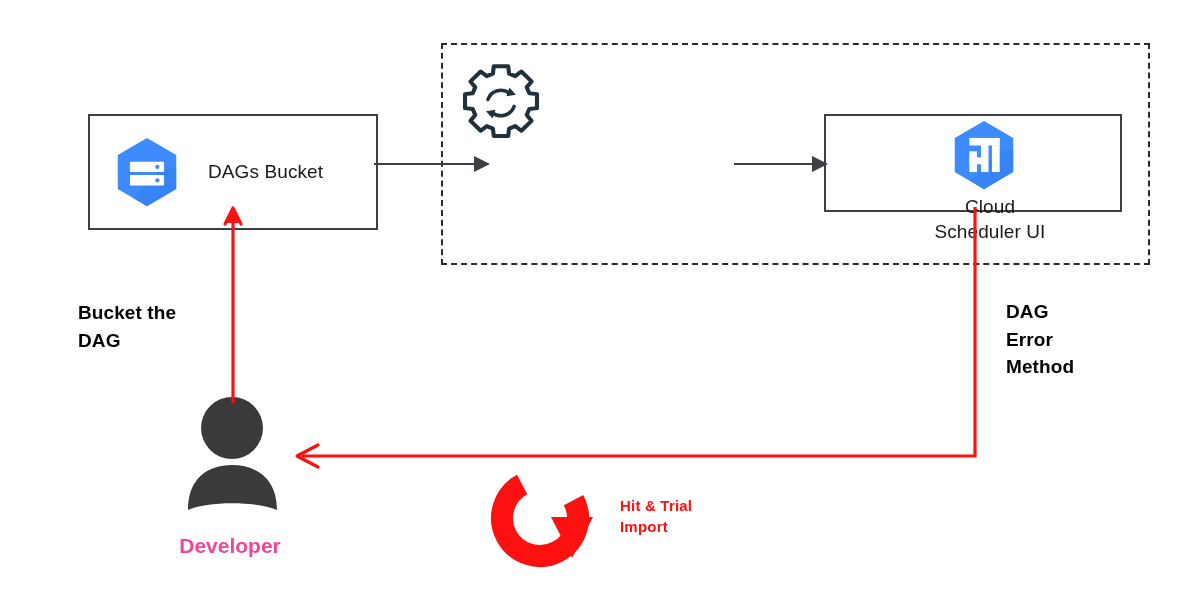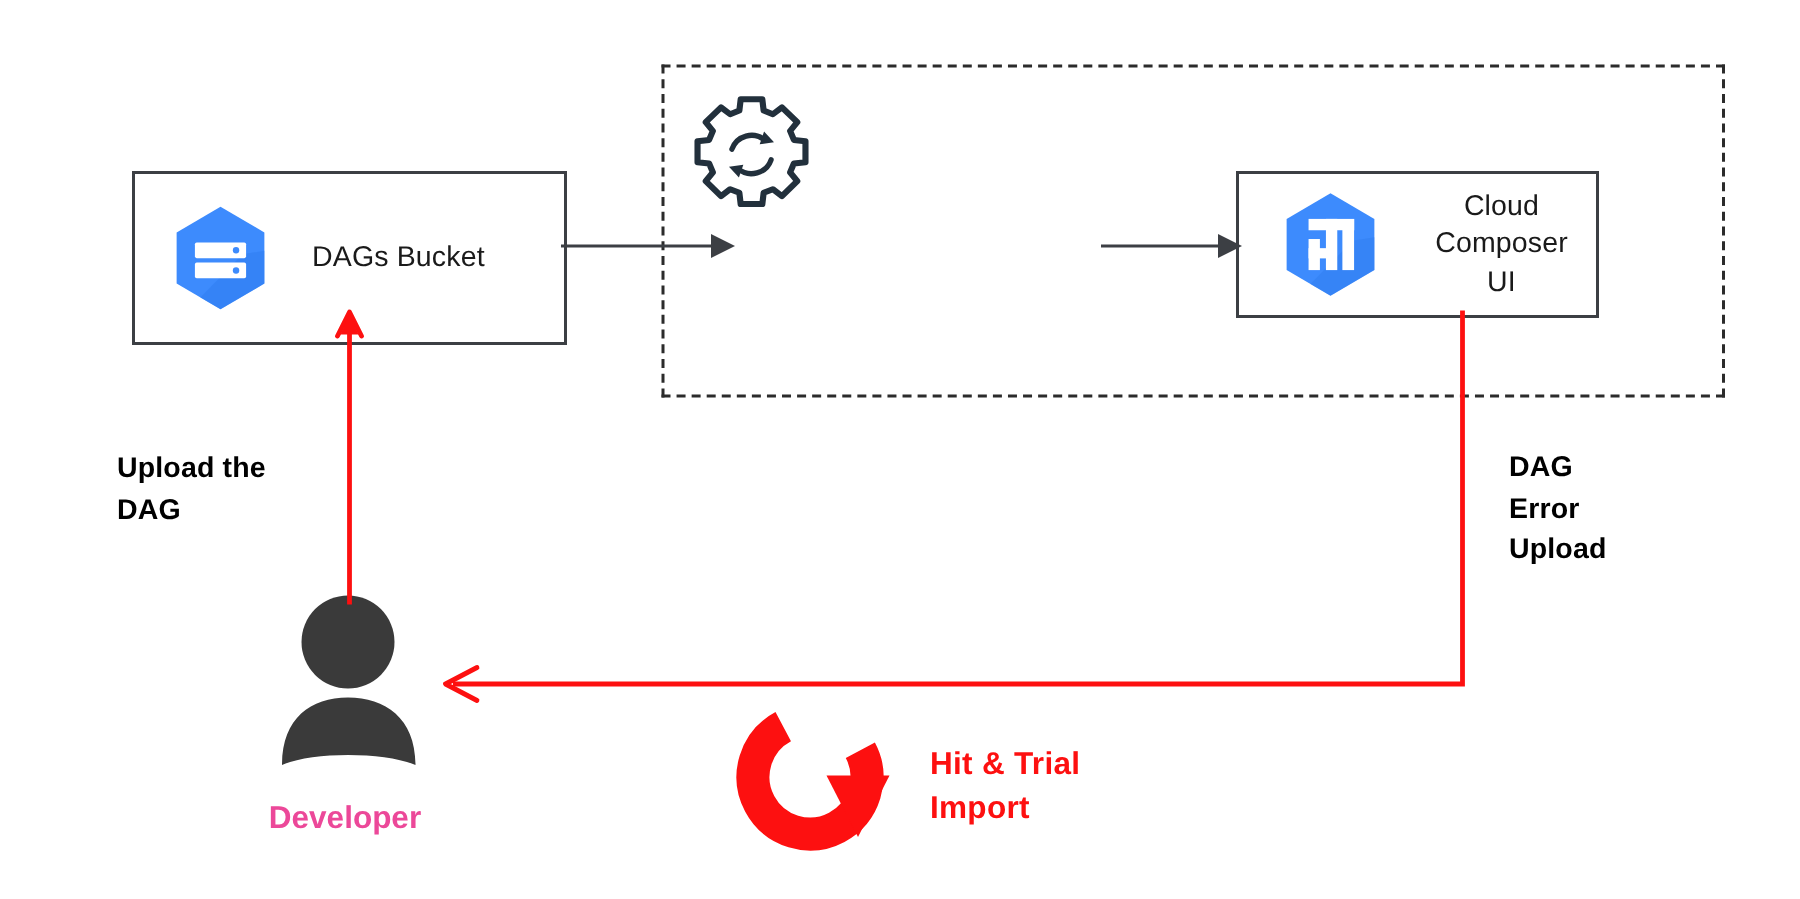--- a/index.html
+++ b/index.html
@@ -50,23 +50,24 @@
   #scheduler-box {
     left: 484px;
     top: 114px;
     width: 254px;
     height: 98px;
     justify-content: center;
   }
   #composer-box {
     left: 824px;
     top: 114px;
-    width: 242px;
+    width: 298px;
     height: 98px;
     padding-left: 22px;
+    flex-direction: column;
   }
 
   .node-label {
     font-size: 19px;
     color: #1a1a1a;
     font-weight: 400;
     letter-spacing: .1px;
     line-height: 1.32;
   }
   #dags-bucket-label { margin-left: 22px; }
@@ -142,21 +143,21 @@
   #retry-icon {
     left: 485px;
     top: 470px;
     width: 110px;
     height: 105px;
   }
   #hit-trial-label {
     left: 620px;
     top: 496px;
     width: 230px;
-    font-size: 21px;
+    font-size: 15px;
     font-weight: 700;
     color: #fd1010;
     line-height: 1.38;
     letter-spacing: .2px;
   }
 </style>
 </head>
 <body>
 
 <div id="canvas">
@@ -203,21 +204,21 @@
       <polygon points="32,4 56,18 56,46 32,60 8,46 8,18" fill="#3d8bfd"></polygon>
       <polygon points="56,28 56,46 32,60 21,53.6 44,30" fill="#2f7ef0" opacity=".5"></polygon>
       <g fill="#ffffff">
         <rect x="20" y="18" width="25" height="6.2"></rect>
         <rect x="29.5" y="18" width="6.2" height="28"></rect>
         <rect x="20" y="29" width="6.2" height="17"></rect>
         <rect x="20" y="34" width="10.5" height="5.6"></rect>
         <rect x="38.5" y="24" width="6.4" height="22"></rect>
       </g>
     </svg>
-    <span class="node-label" id="composer-label"><span>Cloud</span><br><span>Composer UI</span></span>
+    <span class="node-label" id="composer-label"><span>Cloud</span><br><span>Scheduler UI</span></span>
   </div>
 
   <svg class="abs connector" id="conn-bucket-scheduler" viewBox="0 0 116 34">
     <line x1="0" y1="17" x2="102" y2="17" stroke="#3c3f44" stroke-width="2"></line>
     <polygon points="100,9 116,17 100,25" fill="#3c3f44"></polygon>
   </svg>
 
   <svg class="abs connector" id="conn-scheduler-composer" viewBox="0 0 96 34">
     <line x1="0" y1="17" x2="80" y2="17" stroke="#3c3f44" stroke-width="2"></line>
     <polygon points="78,9 94,17 78,25" fill="#3c3f44"></polygon>
@@ -228,28 +229,28 @@
     <path d="M38 240 L17 251 L38 262" fill="none" stroke="#fd1010" stroke-width="3.2" stroke-linecap="round" stroke-linejoin="round"></path>
   </svg>
 
   <svg class="abs" id="red-arrow-upload" viewBox="0 0 50 215">
     <line x1="23" y1="213" x2="23" y2="28" stroke="#fd1010" stroke-width="3.2"></line>
     <path d="M15 34 L23 18 L31 34" fill="none" stroke="#fd1010" stroke-width="3.2" stroke-linecap="round" stroke-linejoin="round"></path>
     <polygon points="17,33 23,19 29,33" fill="#fd1010"></polygon>
   </svg>
 
   <div class="abs annotation" id="upload-dag-label">
-    <span>Upload the</span><br>
+    <span>Bucket the</span><br>
     <span>DAG</span>
   </div>
 
   <div class="abs annotation" id="dag-import-error-label">
     <span>DAG</span><br>
     <span>Error</span><br>
-    <span>Upload</span>
+    <span>Method</span>
   </div>
 
   <svg class="abs" id="developer-figure" viewBox="0 0 105 115">
     <circle cx="52" cy="33" r="31" fill="#3a3a3a"></circle>
     <path d="M8 115 C8 84 27 70 52 70 C77 70 97 84 97 115
              C77 106 27 106 8 115 Z" fill="#3a3a3a"></path>
   </svg>
   <div class="abs" id="developer-label">Developer</div>
 
   <svg class="abs" id="retry-icon" viewBox="0 0 110 105">

